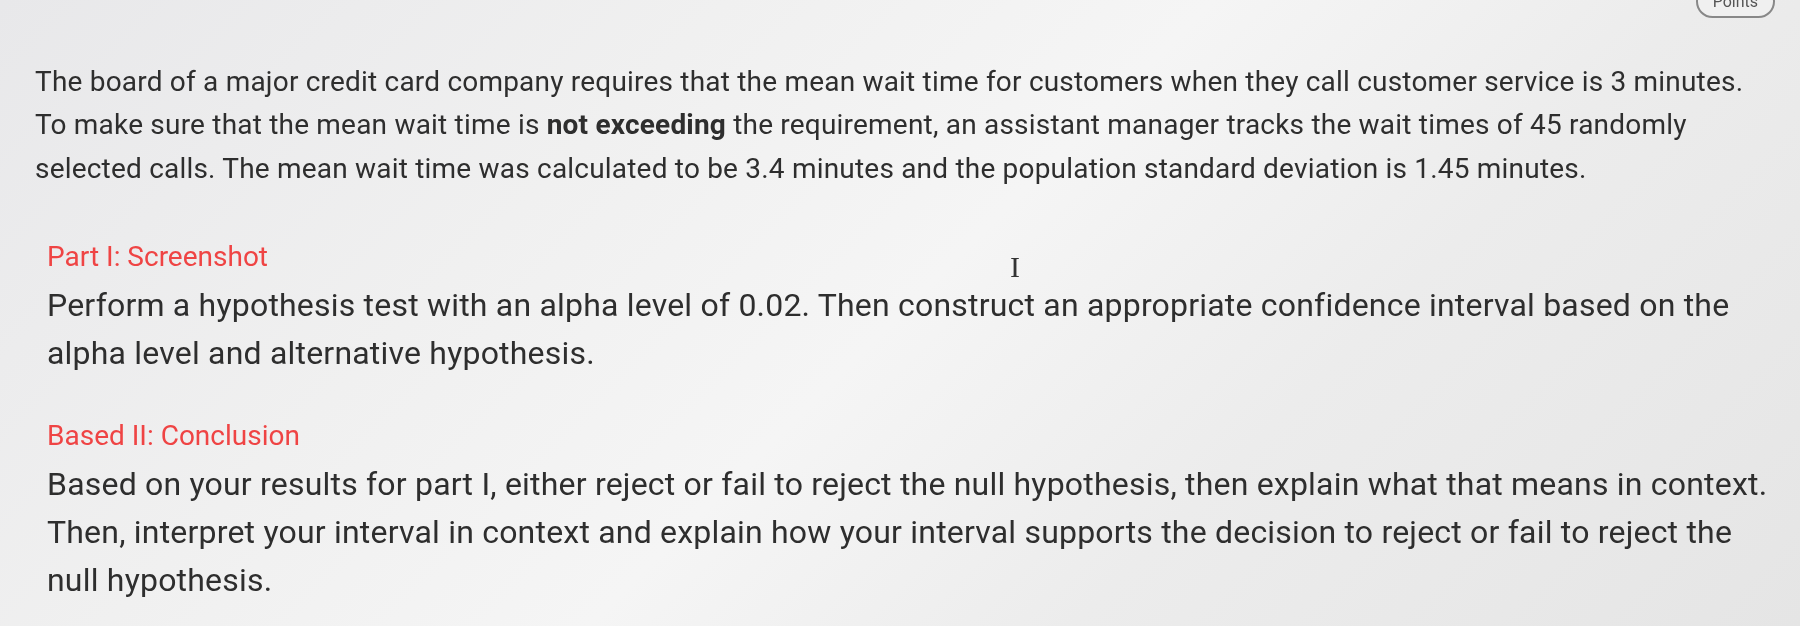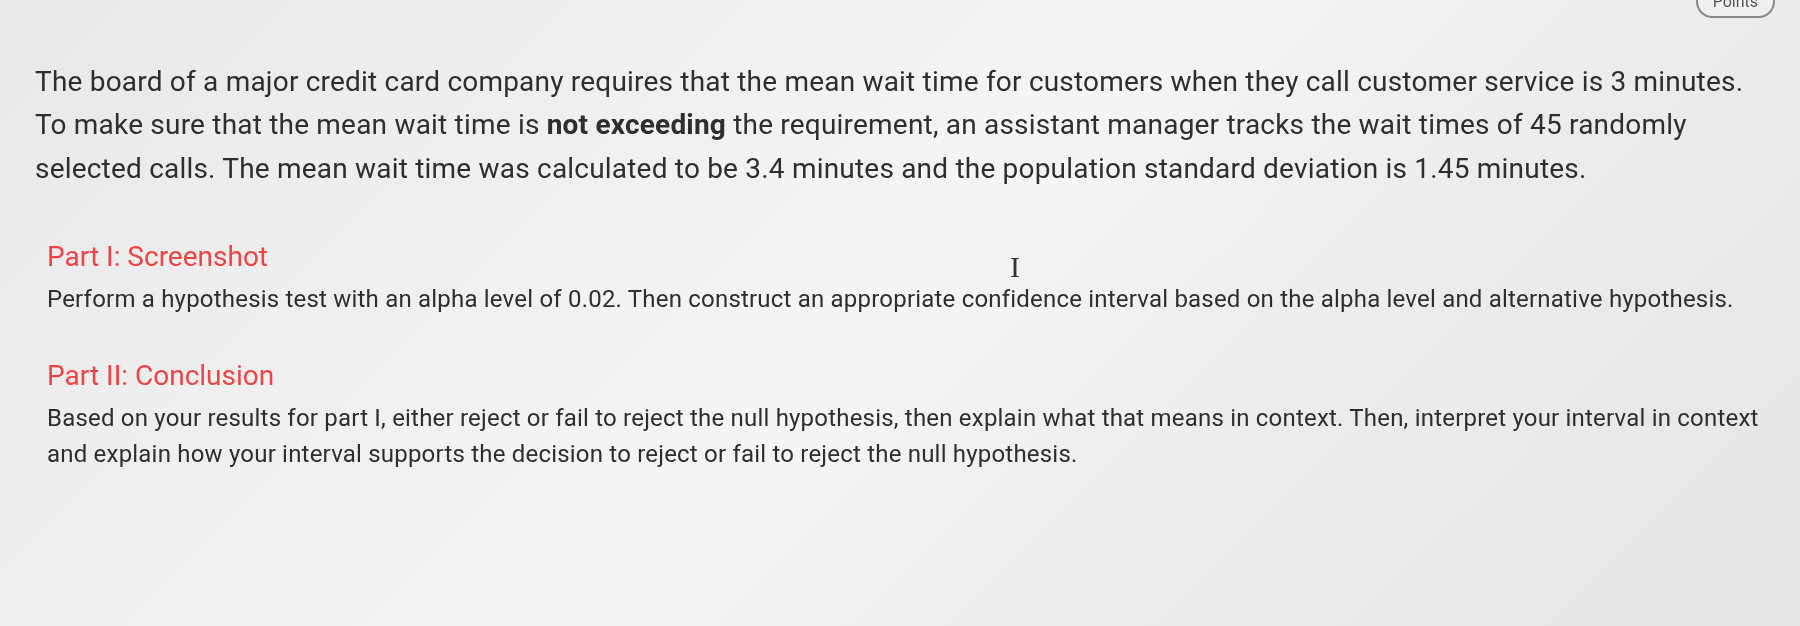--- a/index.html
+++ b/index.html
@@ -46,21 +46,21 @@
       padding-left: 12px;
       margin-bottom: 42px;
     }
     .part-title {
       font-size: 28px;
       color: #ef4444;
       margin-bottom: 8px;
       font-weight: 400;
     }
     .part-body {
-      font-size: 24px;
+      font-size: 32px;
       line-height: 1.5;
       color: #2e2e2e;
       font-weight: 400;
       letter-spacing: 0.2px;
     }
     .cursor {
       display: inline-block;
       font-family: serif;
       font-size: 30px;
       color: #333;
@@ -81,18 +81,18 @@
   <p class="intro">
     <span>The board of a major credit card company requires that the mean wait time for customers when they call customer service is 3 minutes. To make sure that the mean wait time is </span><strong>not exceeding</strong><span> the requirement, an assistant manager tracks the wait times of 45 randomly selected calls. The mean wait time was calculated to be 3.4 minutes and the population standard deviation is 1.45 minutes.</span>
   </p>
 
   <div class="part">
     <div class="part-title">Part I: Screenshot</div>
     <div class="part-body">Perform a hypothesis test with an alpha level of 0.02. Then construct an appropriate confidence interval based on the alpha level and alternative hypothesis.</div>
   </div>
 
   <div class="part">
-    <div class="part-title">Part II: Conclusion</div>
+    <div class="part-title">Based II: Conclusion</div>
     <div class="part-body">Based on your results for part I, either reject or fail to reject the null hypothesis, then explain what that means in context. Then, interpret your interval in context and explain how your interval supports the decision to reject or fail to reject the null hypothesis.</div>
   </div>
 </div>
 
 <span class="cursor">I</span>
 
 </body></html>

